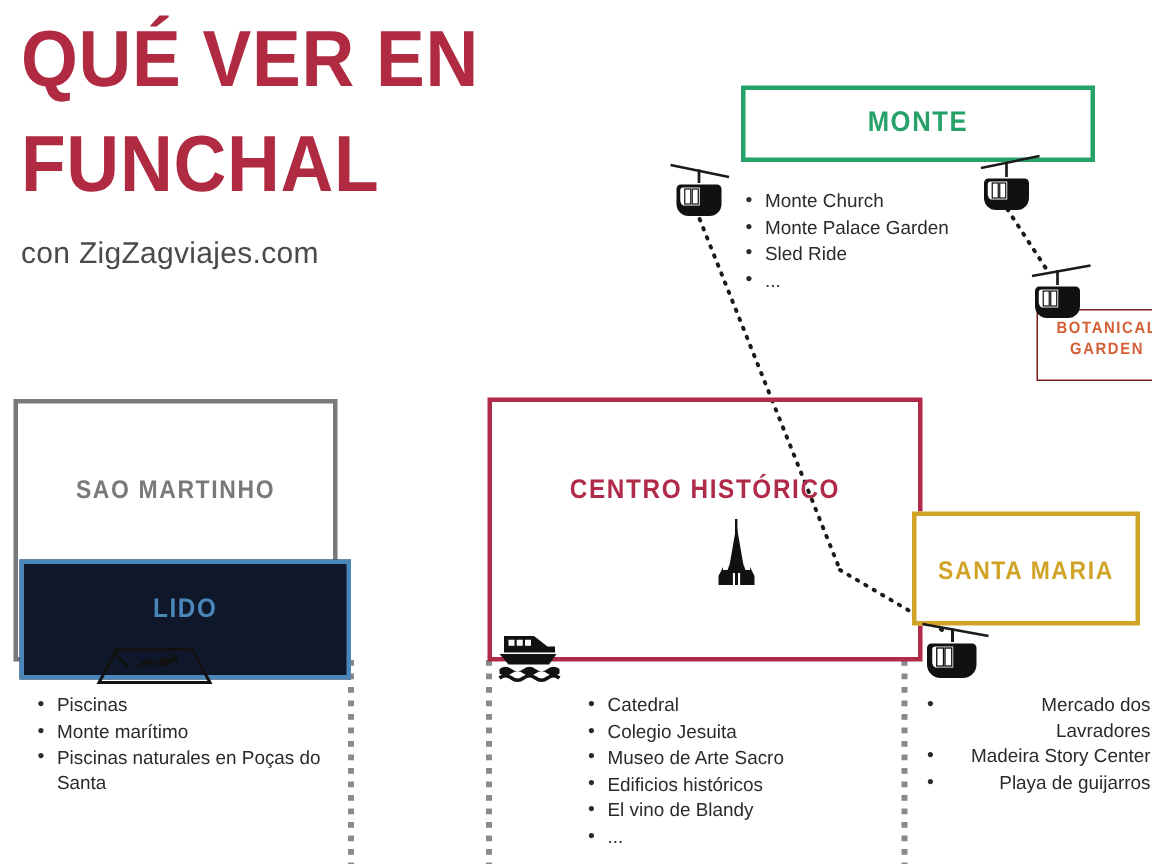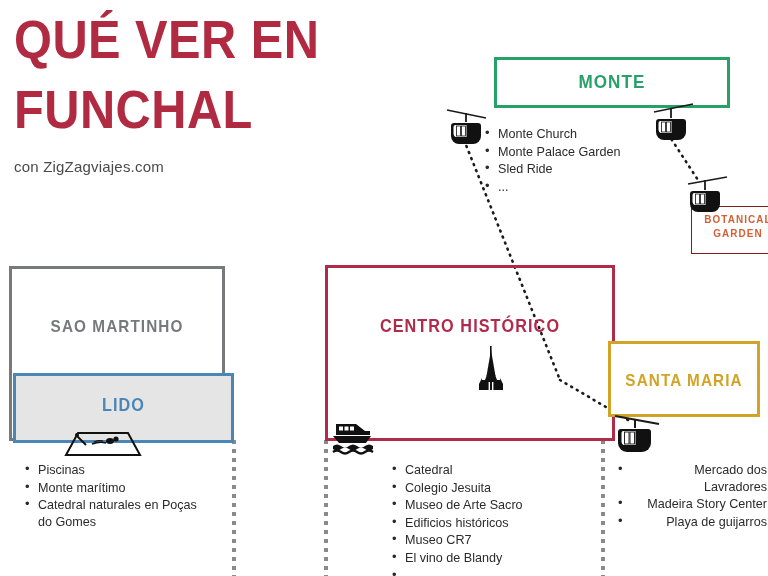--- a/index.html
+++ b/index.html
@@ -30,21 +30,21 @@
     line-height: 0.98;
     letter-spacing: 0.5px;
     color: #b02a42;
     transform: scaleX(0.92);
     transform-origin: left center;
     white-space: nowrap;
   }
   #title-line-2 { margin-top: 18px; }
   #subtitle {
     margin-top: 22px;
-    font-size: 15px;
+    font-size: 20px;
     color: #4a4a4a;
     letter-spacing: 0.2px;
     white-space: nowrap;
   }
 
   
   .region-box {
     position: absolute;
     box-sizing: border-box;
     background: transparent;
@@ -85,23 +85,23 @@
   #box-saomartinho {
     left: 9px; top: 266px; width: 216px; height: 175px;
     border: 3px solid #77797c;
   }
   #box-saomartinho .region-label {
     top: 48px; font-size: 17px; color: #77797c;
   }
 
   
   #box-lido {
-    left: 13px; top: 373px; width: 221px; height: 70px;
+    left: 13px; top: 373px; width: 221px; height: 80px;
     border: 3px solid #4a86b8;
-    background: #e5e5e5;
+    background: #0f172a;
   }
   #box-lido .region-label {
     top: 19px; font-size: 18px; color: #4a86b8;
   }
 
   
   #box-centro {
     left: 325px; top: 265px; width: 290px; height: 176px;
     border: 3px solid #b02a4a;
   }
@@ -135,21 +135,21 @@
     margin: 0 0 1px 0;
   }
   .bullet-list li::before {
     content: "\2022";
     position: absolute;
     left: 1px;
     top: -1px;
     font-size: 13px;
     color: #2b2b2b;
   }
-  #list-monte   { left: 484px; top: 126px; width: 210px; }
+  #list-monte   { left: 496px; top: 126px; width: 210px; }
   #list-lido    { left: 24px;  top: 462px; width: 190px; }
   #list-centro  { left: 391px; top: 462px; width: 205px; }
   #list-santa   { left: 617px; top: 462px; width: 150px; text-align: right; }
 
   
   .dotted-v {
     position: absolute;
     width: 4px;
     background-image: linear-gradient(to bottom, #8a8a8a 0 4px, transparent 4px 9px);
     background-size: 4px 9px;
@@ -213,33 +213,32 @@
     <div class="region-label">SAO MARTINHO</div>
   </div>
 
   <div class="region-box" id="box-lido">
     <div class="region-label">LIDO</div>
   </div>
 
   <ul class="bullet-list" id="list-lido">
     <li>Piscinas</li>
     <li>Monte marítimo</li>
-    <li>Catedral naturales en Poças do Gomes</li>
+    <li>Piscinas naturales en Poças do Santa</li>
   </ul>
 
   <div class="region-box" id="box-centro">
     <div class="region-label">CENTRO HISTÓRICO</div>
   </div>
 
   <ul class="bullet-list" id="list-centro">
     <li>Catedral</li>
     <li>Colegio Jesuita</li>
     <li>Museo de Arte Sacro</li>
     <li>Edificios históricos</li>
-    <li>Museo CR7</li>
     <li>El vino de Blandy</li>
     <li>...</li>
   </ul>
 
   <div class="region-box" id="box-santamaria">
     <div class="region-label">SANTA MARIA</div>
   </div>
 
   <ul class="bullet-list" id="list-santa">
     <li>Mercado dos Lavradores</li>

